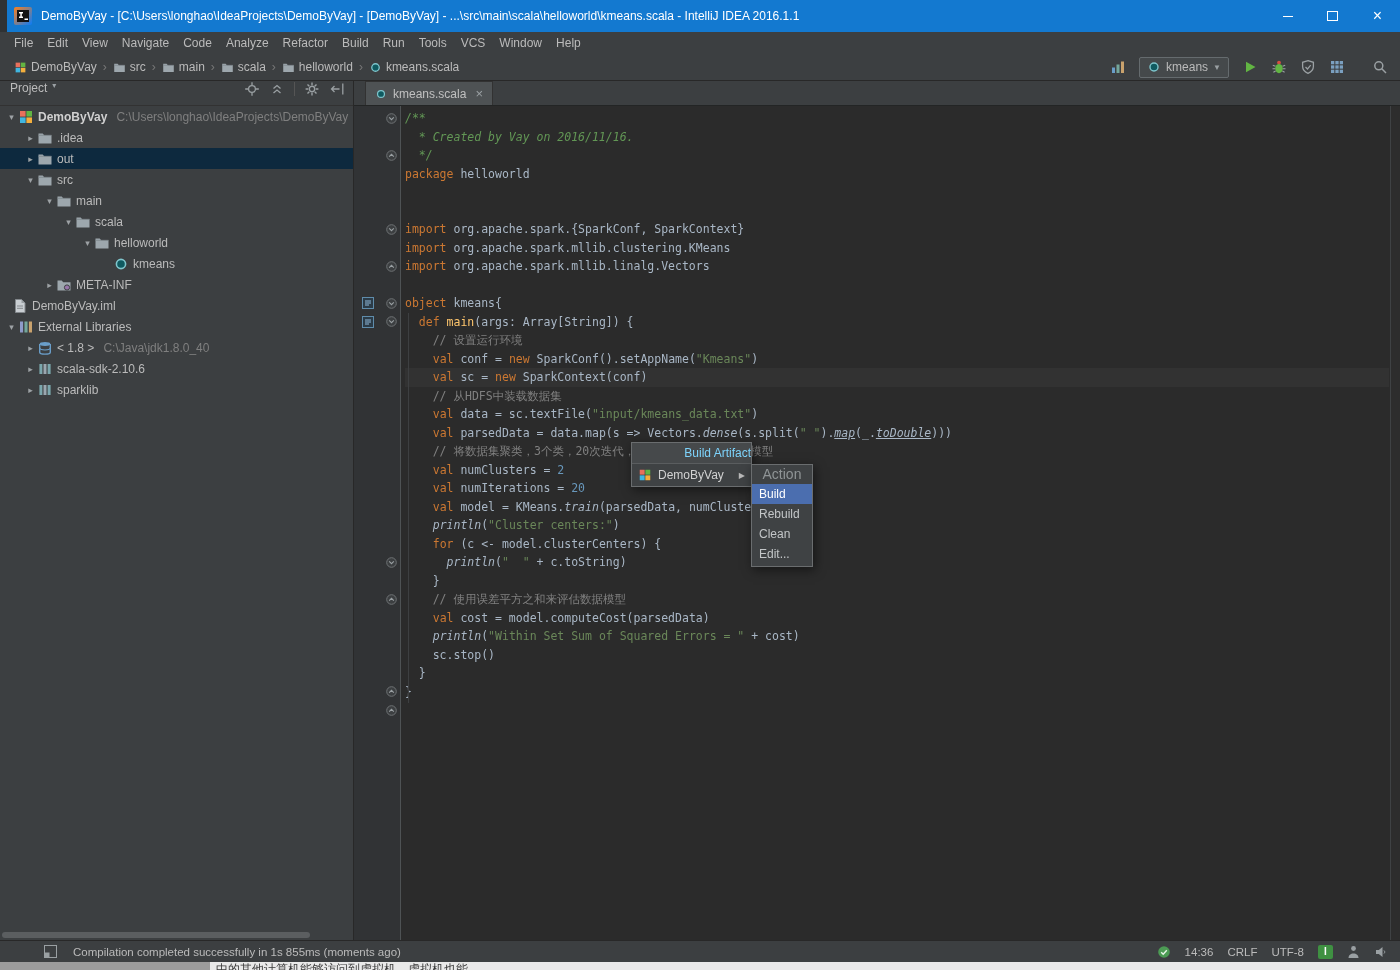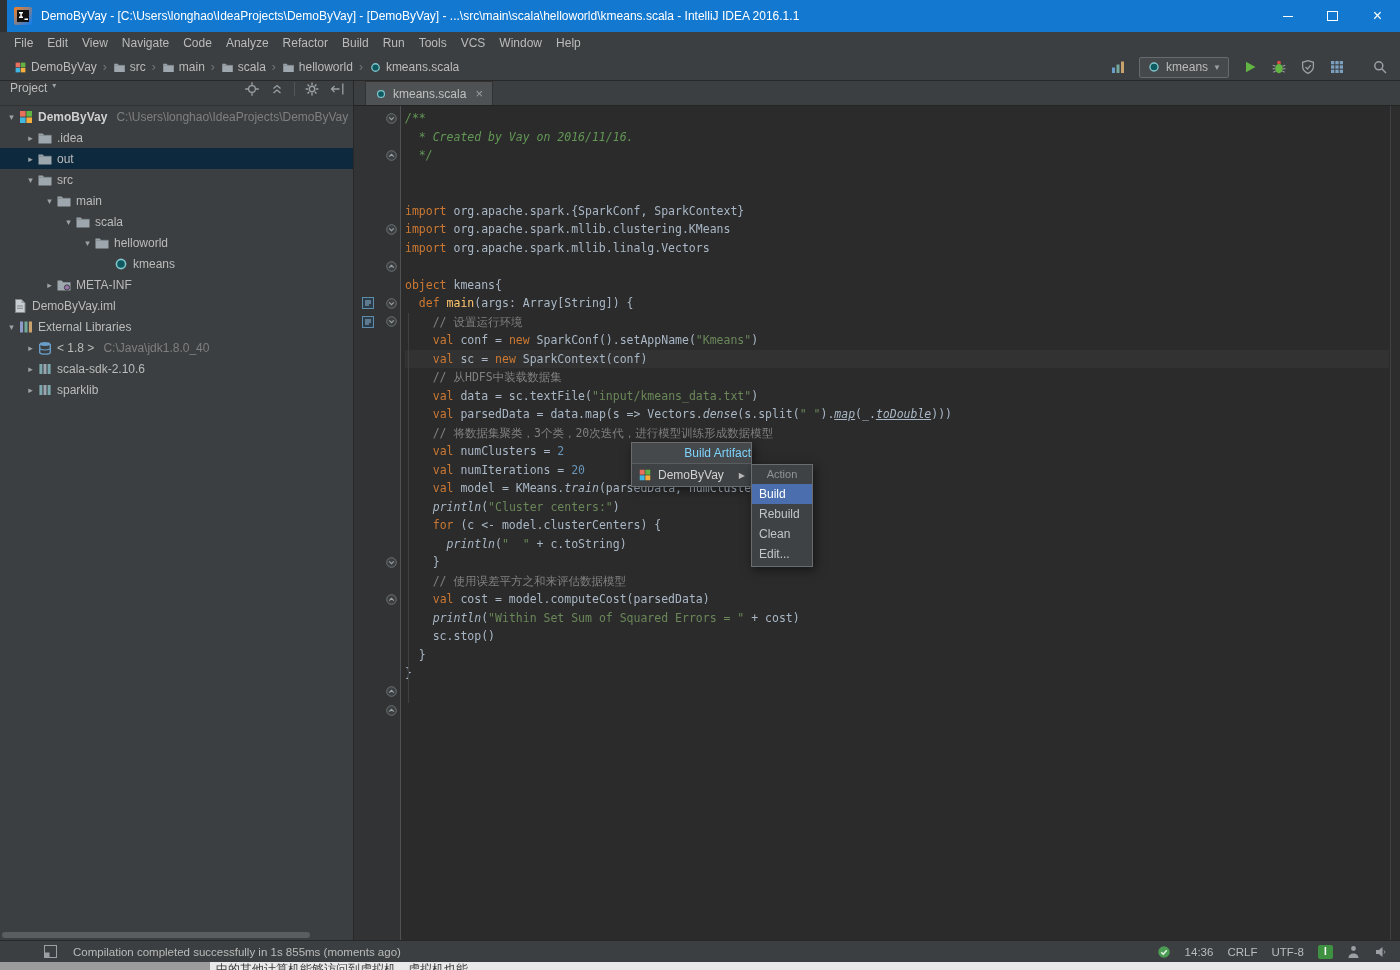--- a/index.html
+++ b/index.html
@@ -82,21 +82,21 @@
   .vscroll{position:absolute;right:0;top:0;bottom:0;width:9px;background:#2d2d2d;border-left:1px solid #3f4244;}
 
   
   .popup{position:absolute;z-index:50;background:#3f4244;border:1px solid #6a6d6f;box-shadow:2px 3px 10px rgba(0,0,0,0.5);}
   .build-popup{left:631px;top:442px;width:119px;}
   .popup-title{height:20px;line-height:20px;text-align:right;color:#7dd3fc;background:#46494b;border-bottom:1px solid #5a5d5f;}
   .popup-item{height:22px;display:flex;align-items:center;gap:6px;padding:0 6px;color:#d2d2d2;}
   .popup-item .icon svg{width:14px;height:14px;}
   .sub-arrow{margin-left:auto;font-size:8px;color:#b8b8b8;}
   .action-popup{left:751px;top:464px;width:60px;padding-bottom:2px;}
-  .popup-subtitle{height:19px;line-height:19px;text-align:center;color:#8f9496;font-size:11px;}
+  .popup-subtitle{height:19px;line-height:19px;text-align:center;color:#8f9496;font-size:14px;}
   .submenu-item{height:20px;line-height:20px;padding:0 7px;color:#c3c6c8;}
   .submenu-item.selected{background:#4b6eaf;color:#ffffff;}
 
   
   .statusbar{position:absolute;left:0;right:0;bottom:8px;height:21px;background:#3c3f41;border-top:1px solid #282828;display:flex;align-items:center;font-size:11.5px;padding-left:36px;}
   .sb-toggle{margin-left:7px;}
   .sb-msg{margin-left:15px;color:#bbbbbb;}
   .sb-right{margin-left:auto;display:flex;align-items:center;gap:14px;padding-right:12px;color:#bbbbbb;}
   .ime-badge{width:15px;height:14px;background:#3f9142;color:#fff;font-weight:bold;font-size:10px;display:inline-flex;align-items:center;justify-content:center;border-radius:2px;}
 
@@ -552,20 +552,21 @@
               <svg width="11" height="11" viewBox="0 0 11 11">
                 <circle cx="5.5" cy="5.5" r="4.8" fill="#3c3f41" stroke="#6e7274"></circle>
                 <path d="M3.2 6.6l2.3-2.3 2.3 2.3" fill="none" stroke="#9aa0a3" stroke-width="1.1"></path>
               </svg>
             </span>
           </div>
         <div class="code" id="code">
             <div class="code-line"><span class="tk-d">/**</span></div>
             <div class="code-line"><span class="tk-d">  * Created by Vay on 2016/11/16.</span></div>
             <div class="code-line"><span class="tk-d">  */</span></div>
+            <div class="code-line"><span class="tk-k">package</span><span class="tk-t"> helloworld</span></div>
             <div class="code-line"></div>
             <div class="code-line"></div>
             <div class="code-line"><span class="tk-k">import</span><span class="tk-t"> org.apache.spark.{SparkConf, SparkContext}</span></div>
             <div class="code-line"><span class="tk-k">import</span><span class="tk-t"> org.apache.spark.mllib.clustering.KMeans</span></div>
             <div class="code-line"><span class="tk-k">import</span><span class="tk-t"> org.apache.spark.mllib.linalg.Vectors</span></div>
             <div class="code-line"></div>
             <div class="code-line"><span class="tk-k">object</span><span class="tk-t"> kmeans{</span></div>
             <div class="code-line"><span class="tk-t">  </span><span class="tk-k">def</span><span class="tk-t"> </span><span class="tk-f">main</span><span class="tk-t">(args: Array[String]) {</span></div>
             <div class="code-line"><span class="tk-c">    // 设置运行环境</span></div>
             <div class="code-line"><span class="tk-t">    </span><span class="tk-k">val</span><span class="tk-t"> conf = </span><span class="tk-k">new</span><span class="tk-t"> SparkConf().setAppName(</span><span class="tk-s">"Kmeans"</span><span class="tk-t">)</span></div>

